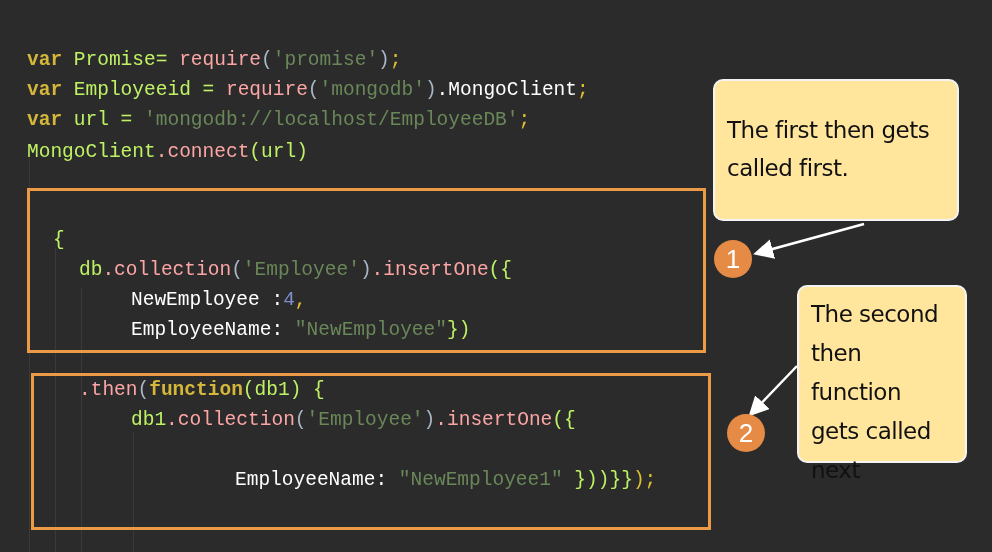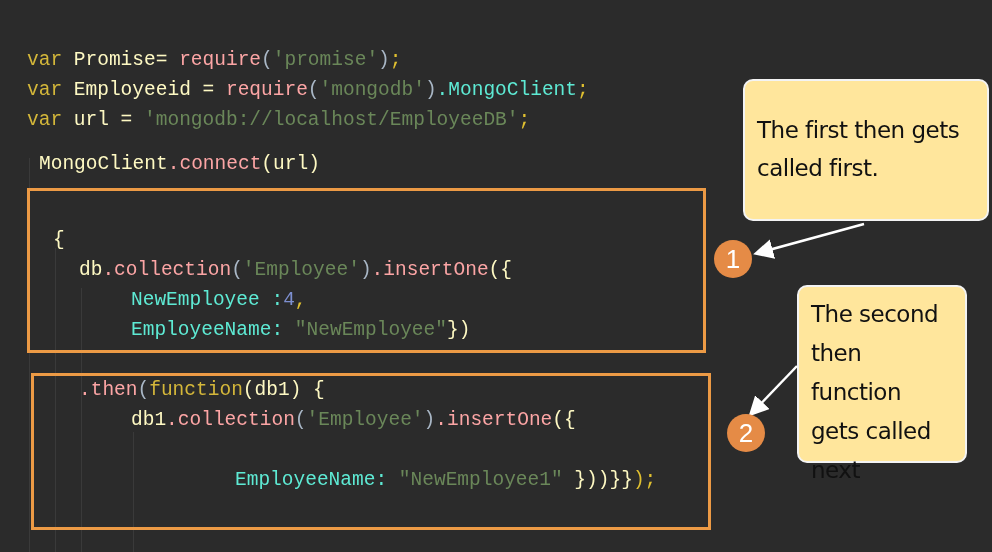--- a/index.html
+++ b/index.html
@@ -1,24 +1,24 @@
 <!DOCTYPE html>
 <html><head>
 <meta charset="utf-8">
 <style>
   html, body { margin:0; padding:0; }
   body { width:992px; height:552px; background:#2b2b2b; position:relative; overflow:hidden;
          font-family:"Liberation Mono", "DejaVu Sans Mono", monospace; }
   .code { position:absolute; left:27px; top:45px; font-size:19.5px; line-height:30px; white-space:pre; color:#a9b7c6; }
   .line { position:absolute; left:0; white-space:pre; height:30px; }
-  .kw { color:#d4b73a; font-weight:normal; }
+  .kw { color:#d4b73a; font-weight:bold; }
   .fn { color:#fca5a5; }
   .str { color:#6a8759; }
-  .var { color:#fef9c3; }
-  .prop { color:#5eead4; }
+  .var { color:#bef264; }
+  .prop { color:#ffffff; }
   .num { color:#7d8fd0; }
   .semi { color:#e0c030; }
   .punc { color:#a9b7c6; }
   .guide { position:absolute; width:1px; background:#3a3a3a; }
   .box { position:absolute; border:3px solid #ec9a45; box-sizing:border-box; }
   .note { position:absolute; background:#ffe69c; border:2px solid #f3f3f3; border-radius:10px;
           box-sizing:border-box; color:#111; font-family:"DejaVu Sans", sans-serif;
           font-size:23px; line-height:38px; padding:10px 12px; letter-spacing:-0.5px; }
   .badge { position:absolute; width:38px; height:38px; border-radius:50%; background:#e58b46;
            color:#fff; font-family:"Liberation Sans", sans-serif; font-size:26px; line-height:38px; text-align:center; }
@@ -34,41 +34,41 @@
 <div class="guide" style="left:81px;top:288px;height:264px;"></div>
 <div class="guide" style="left:133px;top:432px;height:120px;"></div>
 
 <div class="code">
   <div class="line" style="top:0px;"><span class="kw">var</span><span class="var"> Promise= </span><span class="fn">require</span><span class="punc">(</span><span class="str">'promise'</span><span class="punc">)</span><span class="semi">;</span></div>
 
   <div class="line" style="top:30px;"><span class="kw">var</span><span class="var"> Employeeid = </span><span class="fn">require</span><span class="punc">(</span><span class="str">'mongodb'</span><span class="punc">)</span><span class="prop">.MongoClient</span><span class="semi">;</span></div>
 
   <div class="line" style="top:60px;"><span class="kw">var</span><span class="var"> url = </span><span class="str">'mongodb://localhost/EmployeeDB'</span><span class="semi">;</span></div>
 
-  <div class="line" style="top:104px;margin-left:12px;"><span class="var">MongoClient</span><span class="fn">.connect</span><span class="var">(url)</span></div>
+  <div class="line" style="top:92px;"><span class="var">MongoClient</span><span class="fn">.connect</span><span class="var">(url)</span></div>
 
   
   <div class="line" style="top:180px;left:26px;"><span class="var">{</span></div>
   <div class="line" style="top:210px;left:52px;text-align:right;"><span class="var">db</span><span class="fn">.collection</span><span class="punc">(</span><span class="str">'Employee'</span><span class="punc">)</span><span class="fn">.insertOne</span><span class="var">({</span></div>
   <div class="line" style="top:240px;left:104px;"><span class="prop">NewEmployee :</span><span class="num">4</span><span class="semi">,</span></div>
   <div class="line" style="top:270px;left:104px;"><span class="prop">EmployeeName: </span><span class="str">"NewEmployee"</span><span class="var">})</span></div>
 
   
   <div class="line" style="top:330px;left:52px;"><span class="fn">.then</span><span class="punc">(</span><span class="kw">function</span><span class="var">(db1) {</span></div>
   <div class="line" style="top:360px;left:104px;"><span class="var">db1</span><span class="fn">.collection</span><span class="punc">(</span><span class="str">'Employee'</span><span class="punc">)</span><span class="fn">.insertOne</span><span class="var">({</span></div>
   <div class="line" style="top:420px;left:208px;"><span class="prop">EmployeeName: </span><span class="str">"NewEmployee1"</span><span class="var"> }))}}</span><span class="semi">);</span></div>
 </div>
 
 <div class="box" style="left:27px;top:188px;width:679px;height:165px;"></div>
 <div class="box" style="left:31px;top:373px;width:680px;height:157px;"></div>
 
 <div class="wm" style="left:770px;top:140px;">Wikitechy</div>
 <div class="wm-com" style="left:886px;top:176px;">.com</div>
 
-<div class="note" style="left:743px;top:79px;width:246px;height:142px;padding-top:30px;">The first then gets called first.</div>
+<div class="note" style="left:713px;top:79px;width:246px;height:142px;padding-top:30px;">The first then gets called first.</div>
 <div class="note" style="left:797px;top:285px;width:170px;height:178px;padding-top:8px;line-height:39px;">The second then function gets called next</div>
 
 <svg class="arrows" width="992" height="552">
   <defs>
     <marker id="ah" markerWidth="8" markerHeight="8" refX="6" refY="4" orient="auto">
       <path d="M0,0 L8,4 L0,8 Z" fill="#ffffff"></path>
     </marker>
   </defs>
   <line x1="864" y1="224" x2="758" y2="253" stroke="#ffffff" stroke-width="2.5" marker-end="url(#ah)"></line>
   <line x1="797" y1="366" x2="752" y2="413" stroke="#ffffff" stroke-width="2.5" marker-end="url(#ah)"></line>

